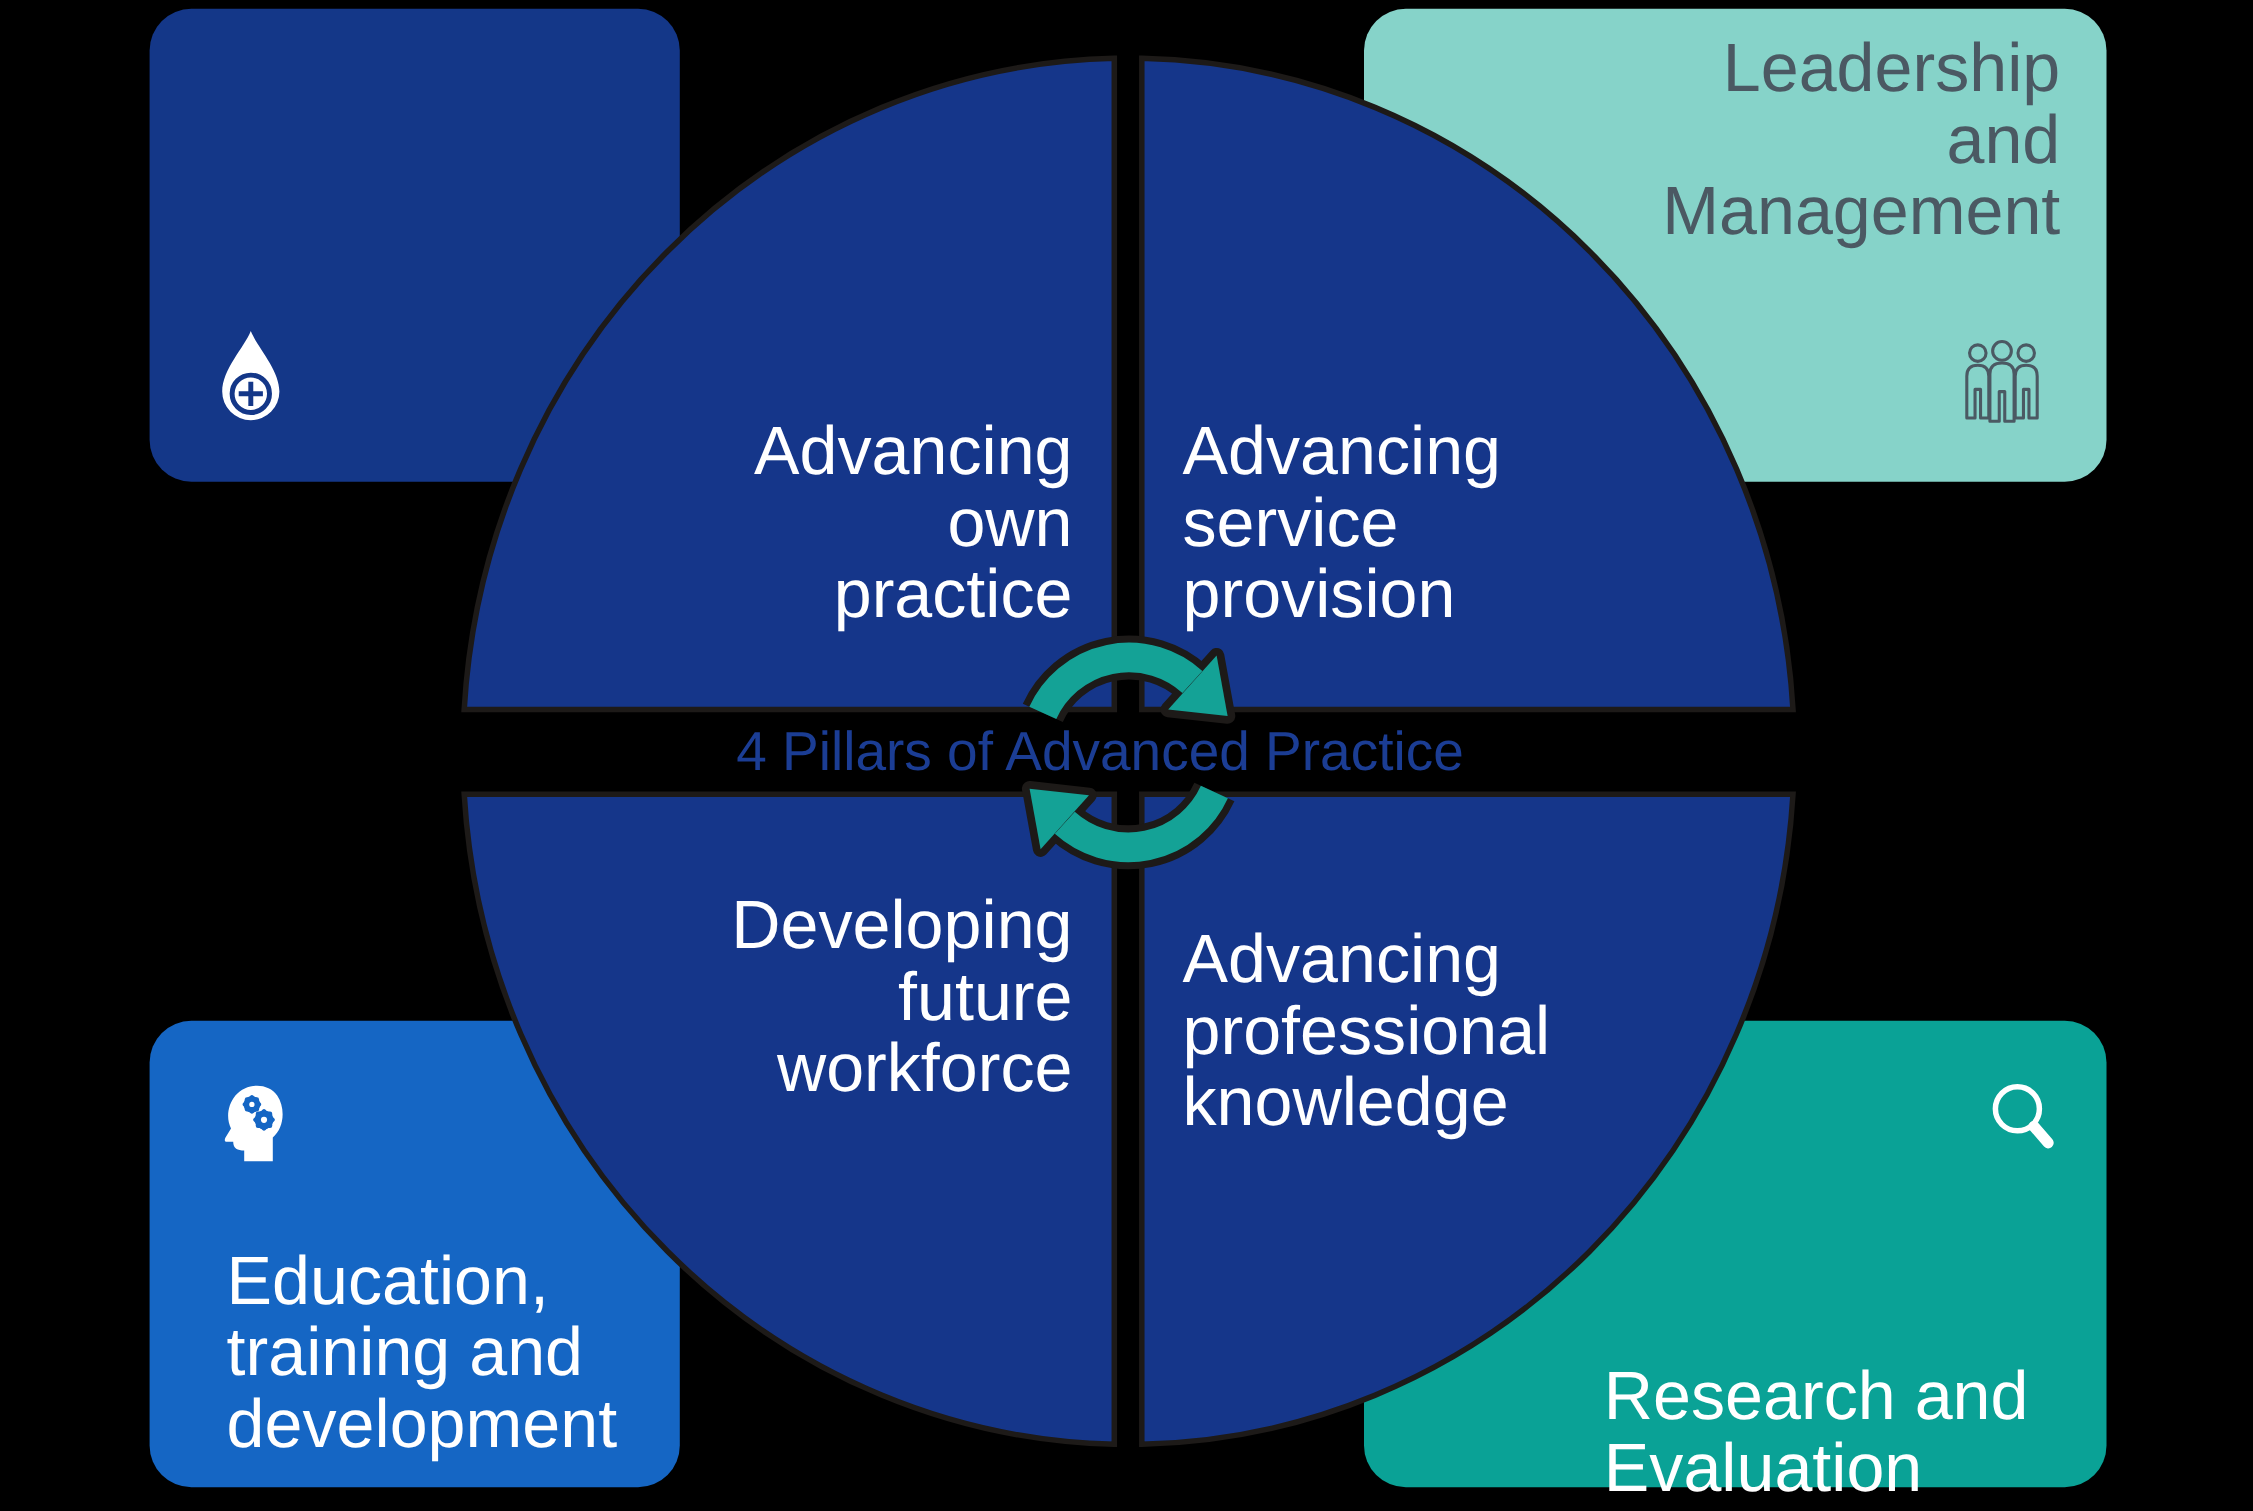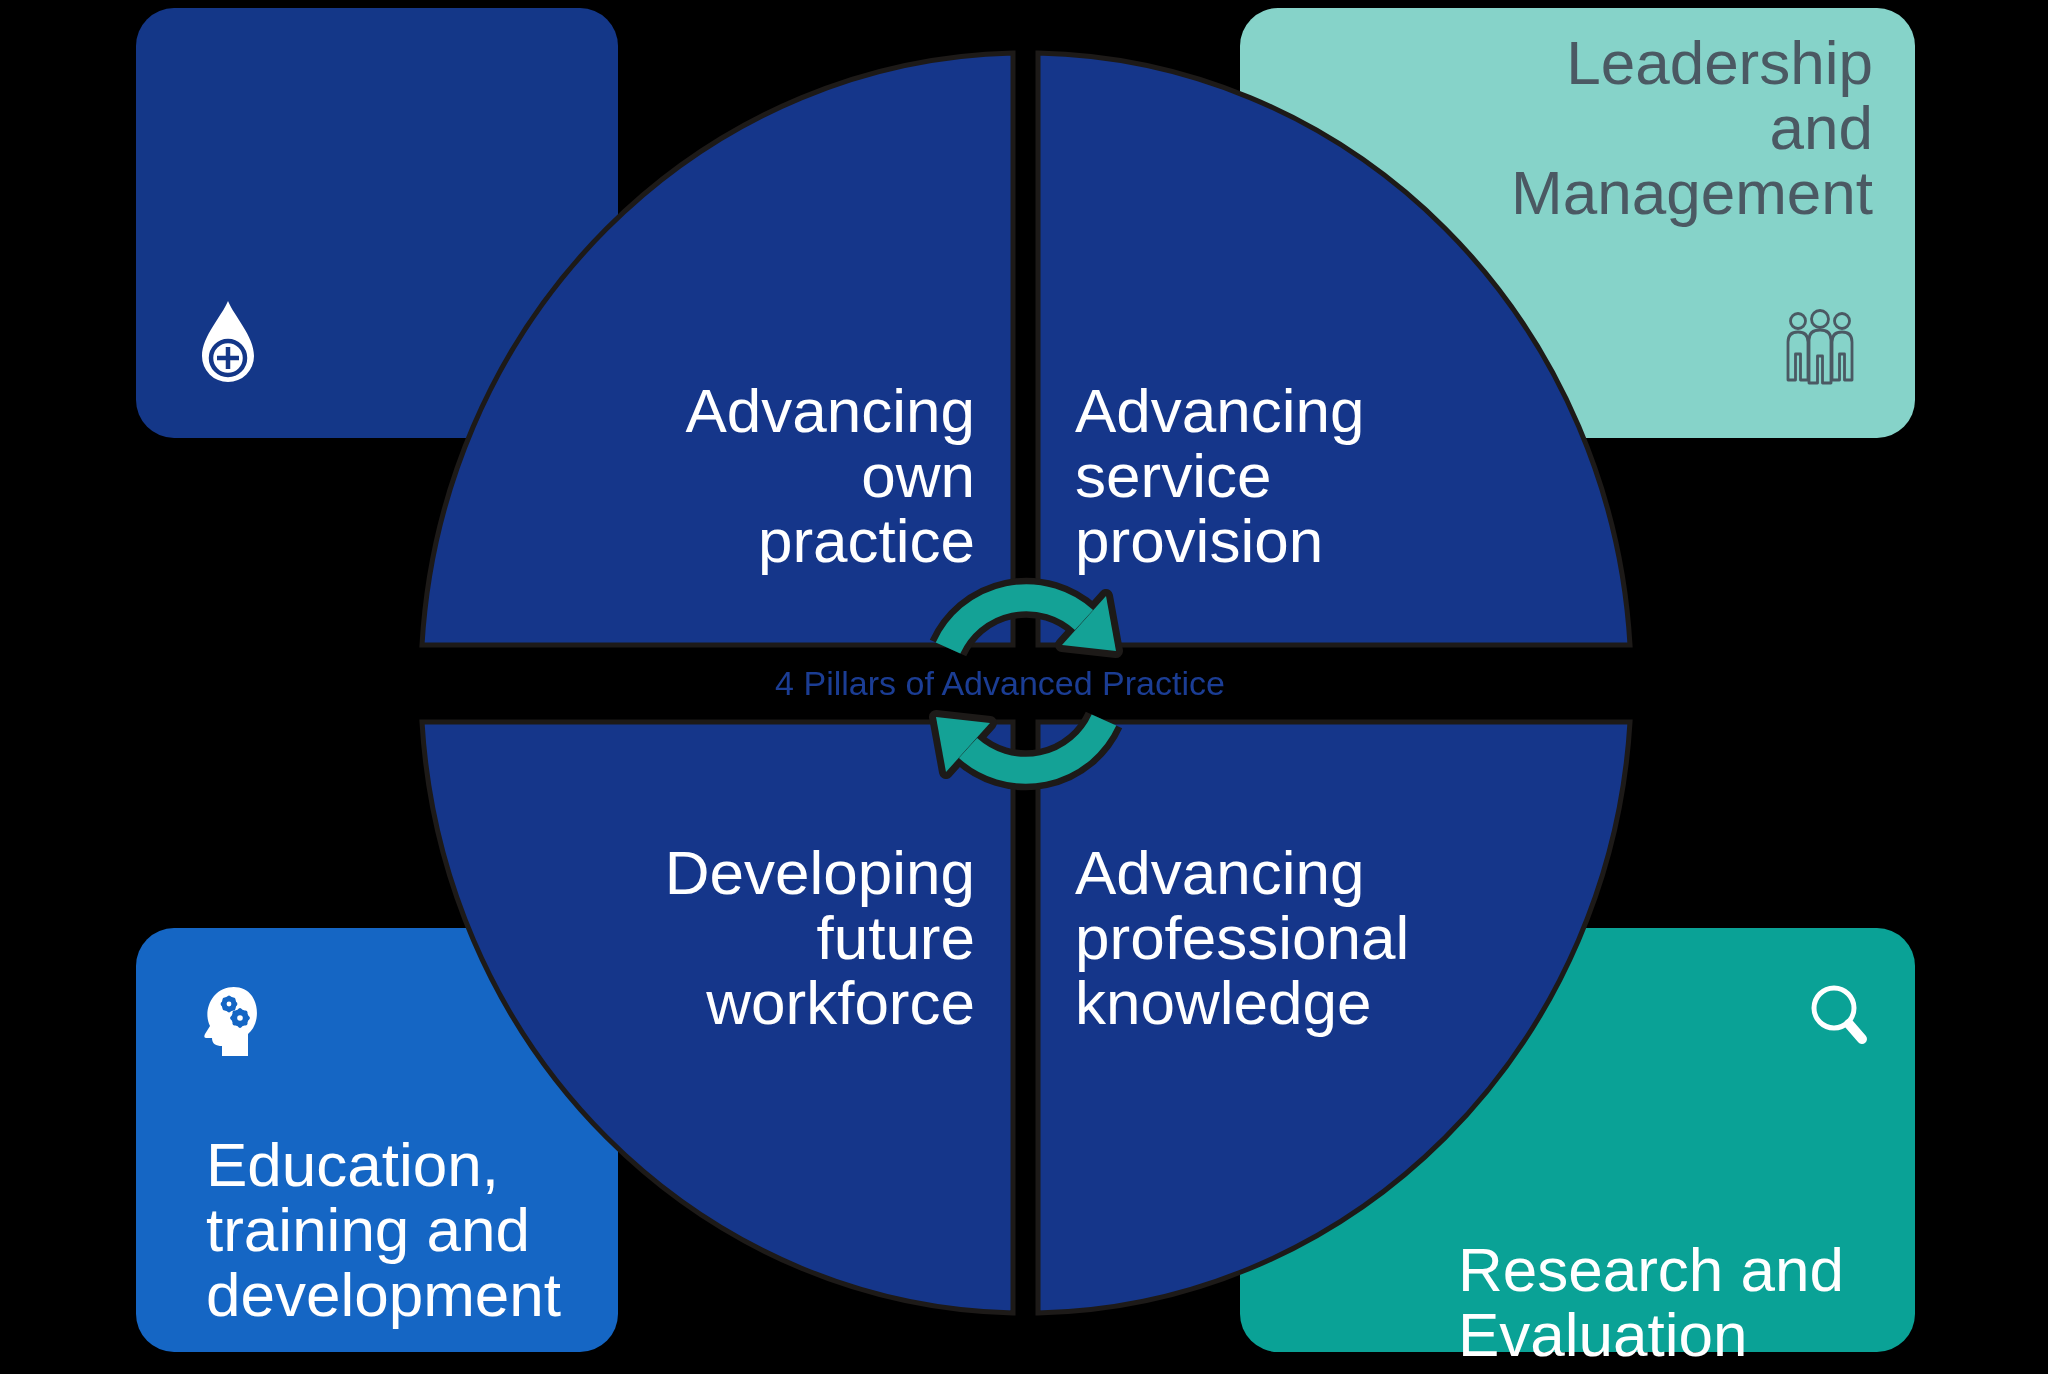--- a/index.html
+++ b/index.html
@@ -32,29 +32,29 @@
     letter-spacing:0;
   }
   .card-label{z-index:3;}
   #label-expert    {left:170px; top:30px;   width:430px; color:#fff; text-align:left;}
   #label-leadership{left:1453px;top:30px;   width:420px; text-align:right;}
   #label-education {left:170px; top:1132px; width:430px; color:#fff; text-align:left;margin-left:36px;}
   #label-research  {left:1458px;top:1204px; width:420px; color:#fff; text-align:left;margin-top:33px;}
 
   #quad-label-tl{left:475px; top:378px; width:500px; color:#fff; text-align:right;}
   #quad-label-tr{left:1075px;top:378px; width:500px; color:#fff; text-align:left;}
-  #quad-label-bl{left:475px; top:840px; width:500px; color:#fff; text-align:right;}
+  #quad-label-bl{left:475px; top:809px; width:500px; color:#fff; text-align:right;}
   #quad-label-br{left:1075px;top:840px; width:500px; color:#fff; text-align:left;}
 
   #center-title{
     position:absolute;
     left:500px; top:656px; width:1000px;
     z-index:4;
     text-align:center;
-    font-size:34px;
+    font-size:50px;
     line-height:54px;
     white-space:nowrap;
   }
   .icon{position:absolute;z-index:3;}
 </style>
 </head>
 <body>
 
 <div id="stage">
 

